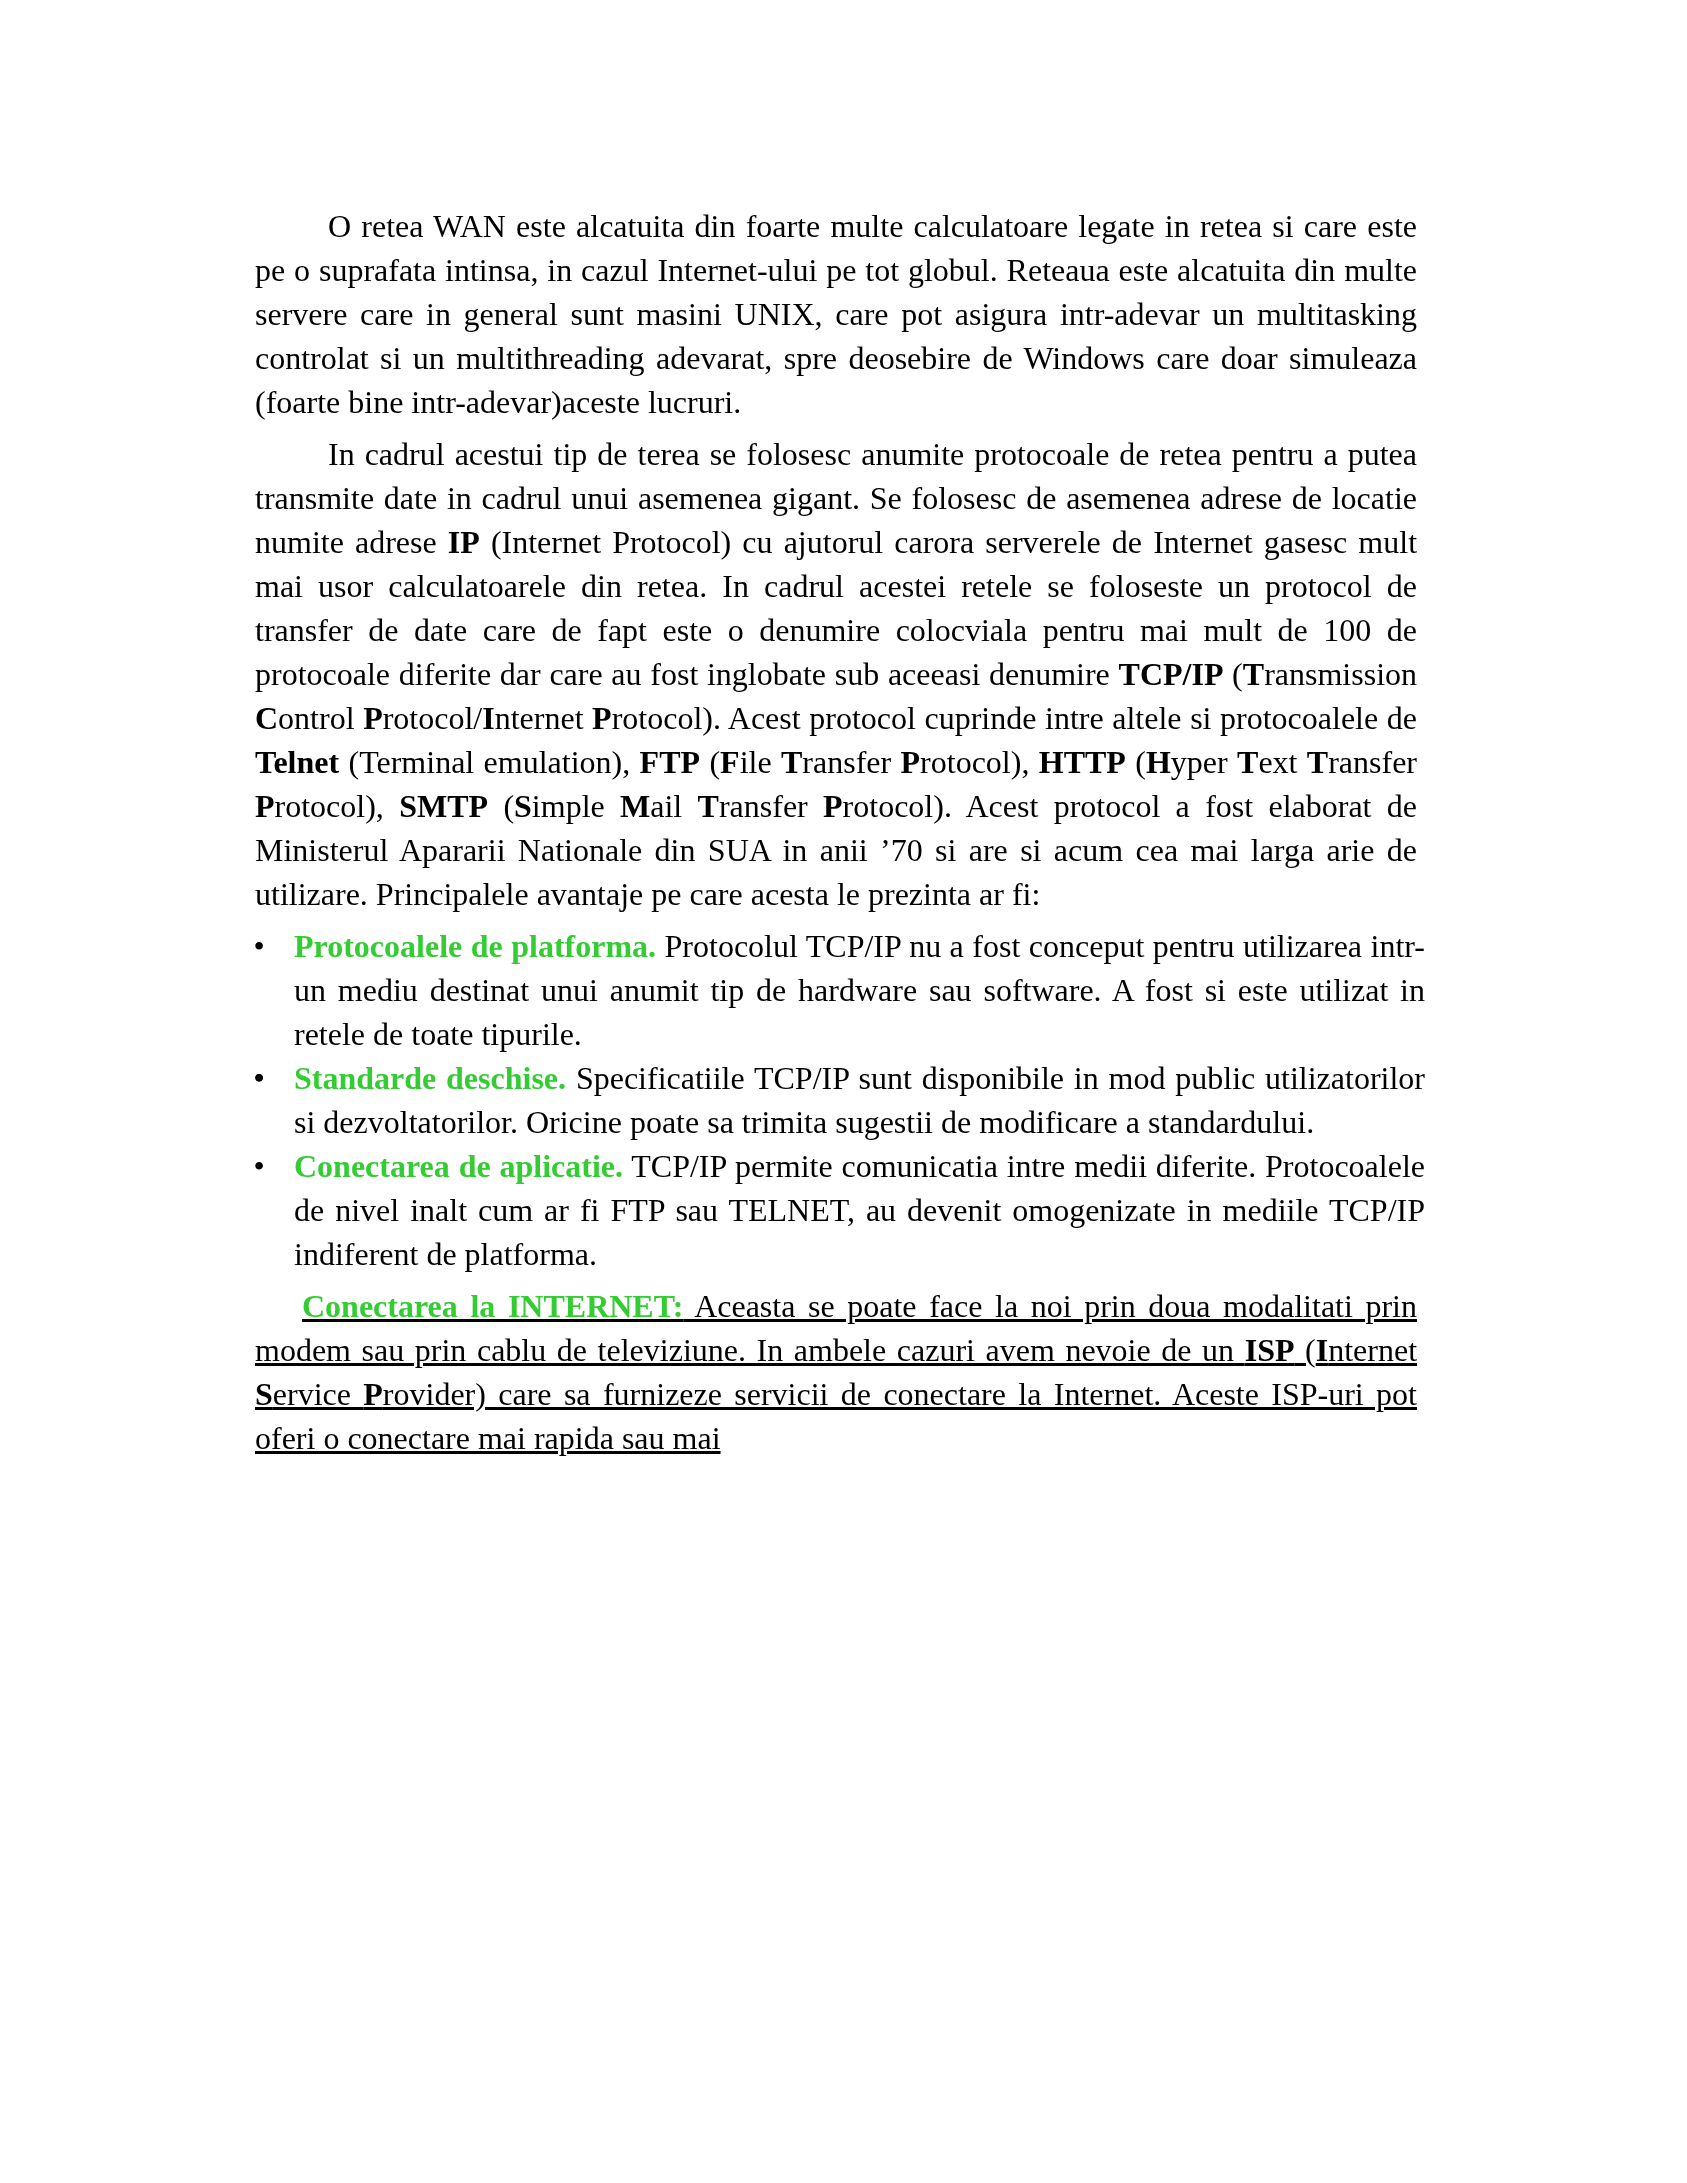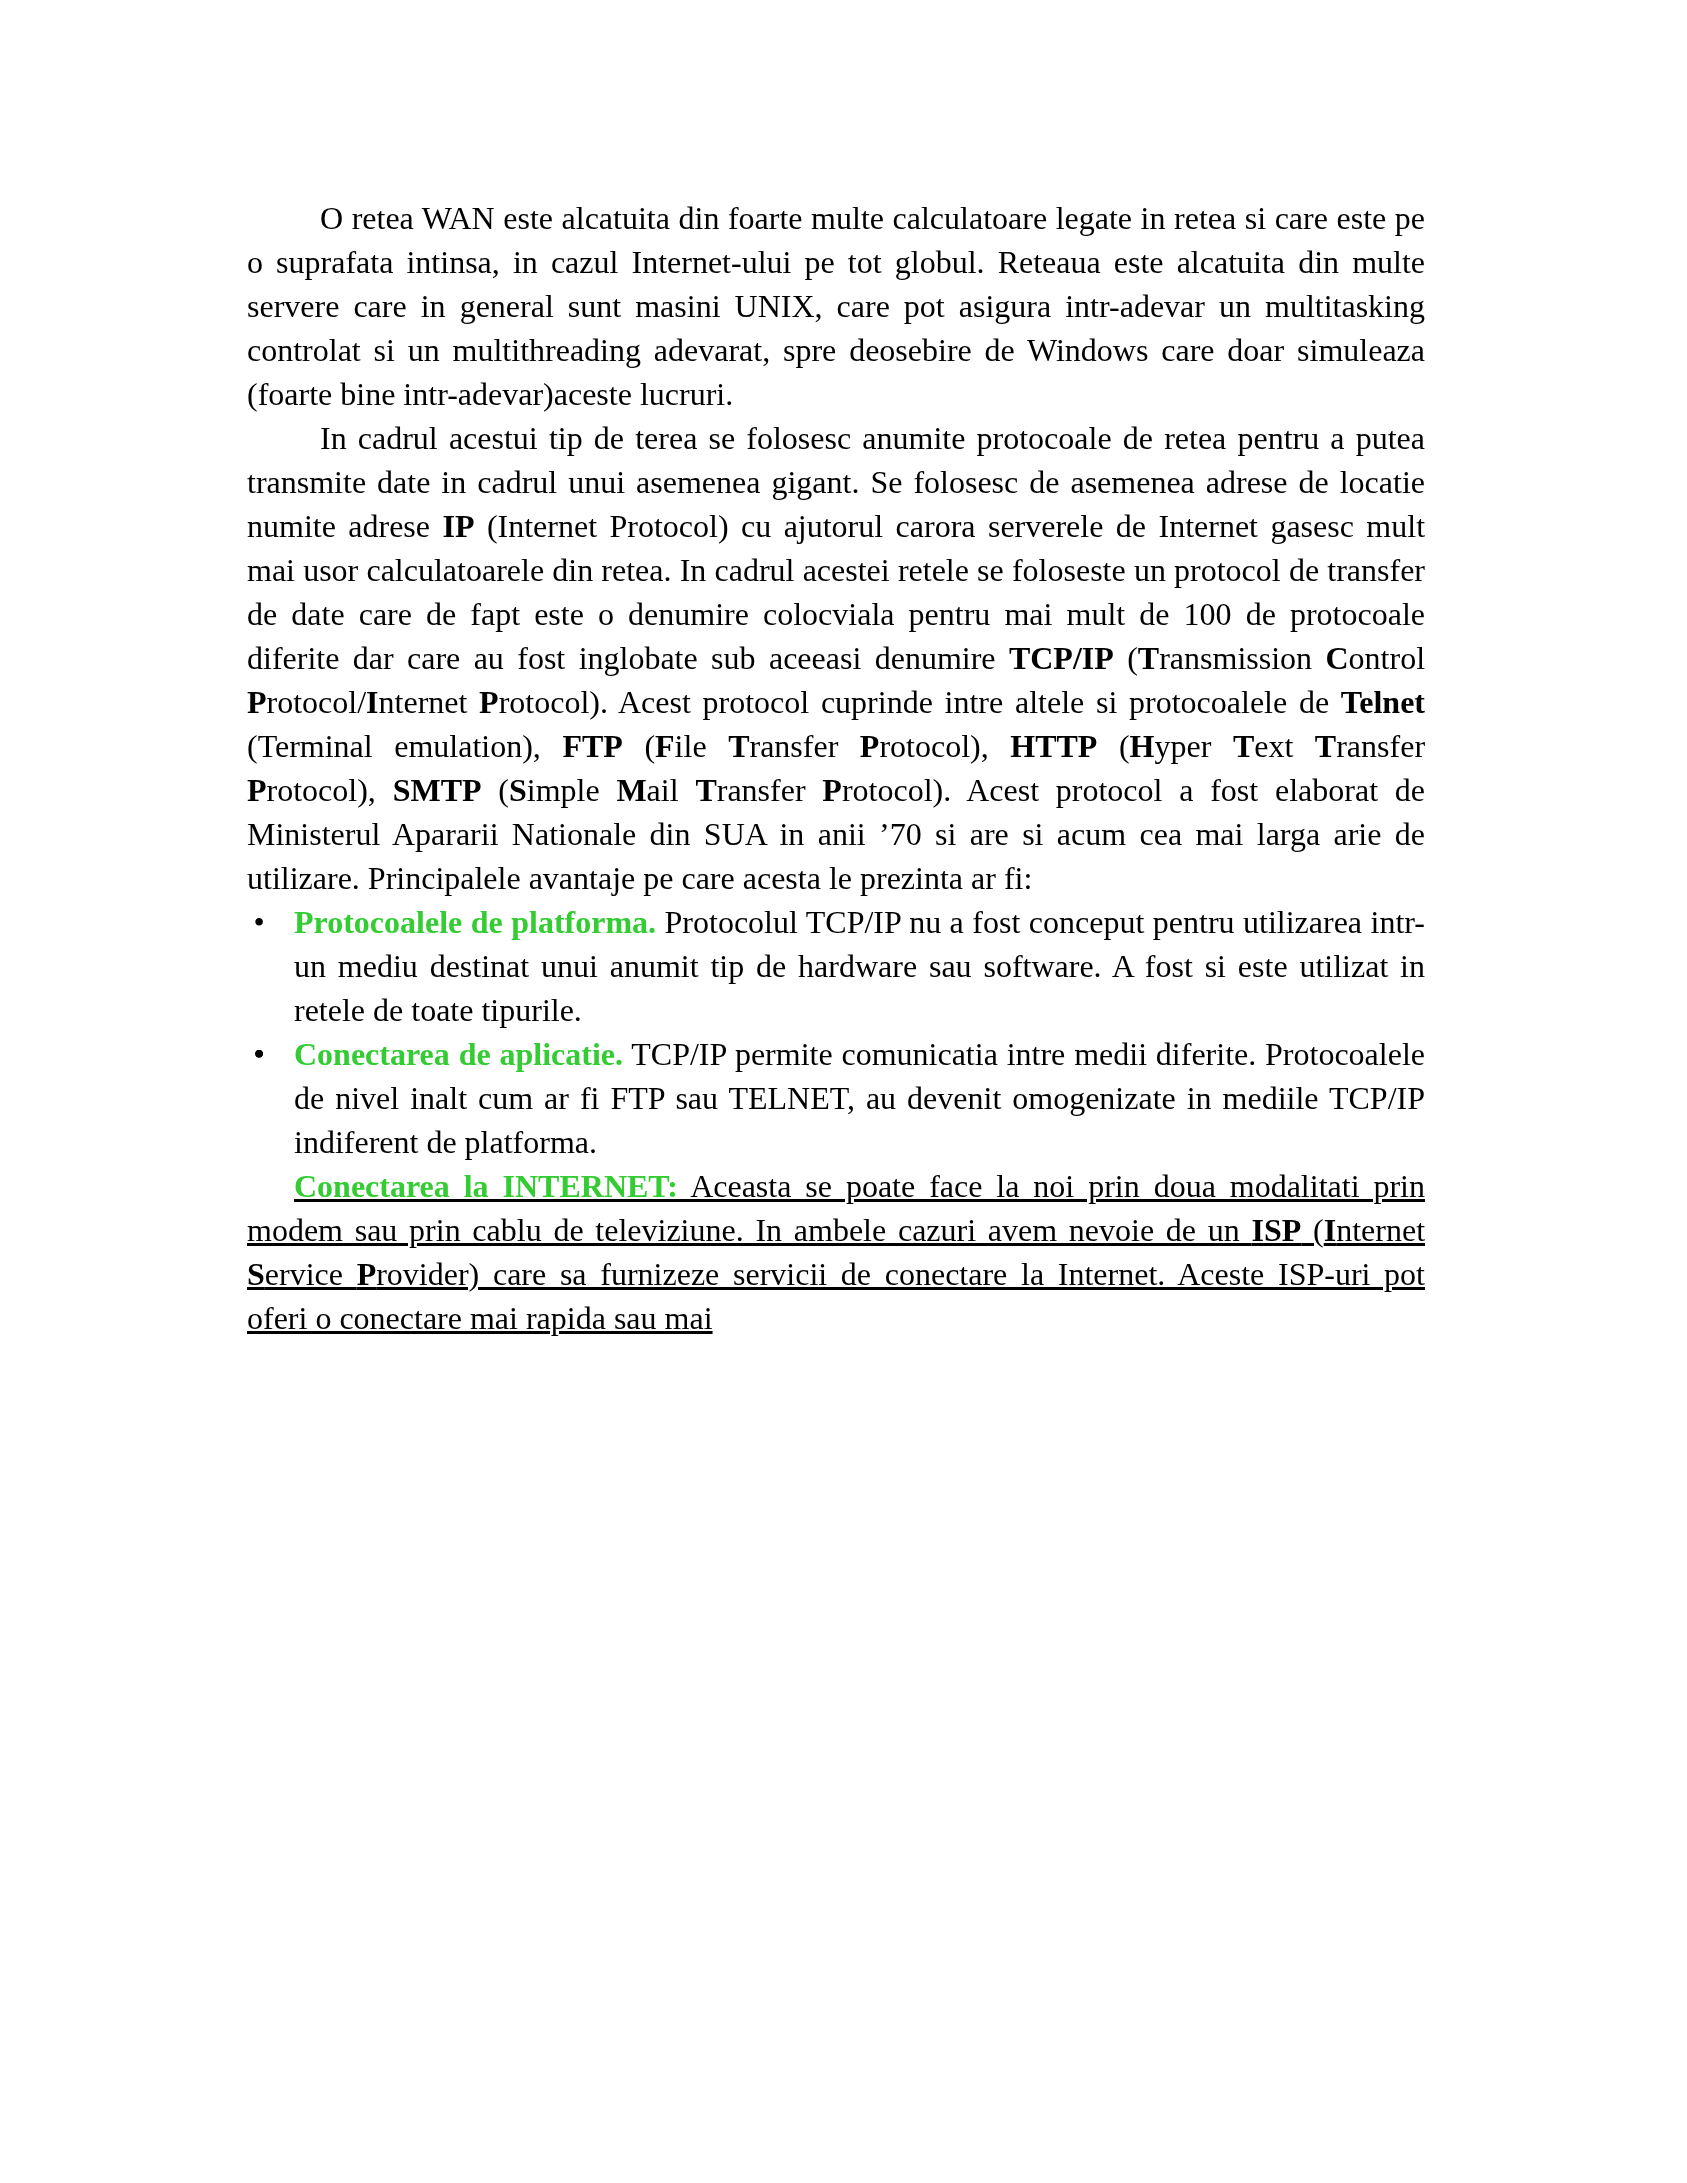--- a/index.html
+++ b/index.html
@@ -28,21 +28,21 @@
     font-size: 43px;
     line-height: 63px;
     color: var(--title-color, #0000f0);
   }
   .content {
     font-size: 32px;
     line-height: 44px;
     text-align: justify;
   }
   .para {
-    margin: 0;
+    margin: 8px;
   }
   .indent-lg { text-indent: 73px; }
   .indent-sm { text-indent: 47px; text-decoration: underline; }
   .b { font-weight: bold; }
   .i { }
   .g { font-weight: bold; color: var(--accent-green, #33cc33); }
   .bullet-item {
     position: relative;
     margin: 0;
     padding-left: 47px;
@@ -55,18 +55,18 @@
 </style>
 </head>
 <body>
 
 <div class="page">
   <div class="content">
       <p class="para indent-lg"><span>O retea WAN este alcatuita din foarte multe calculatoare legate in retea si care este pe o suprafata intinsa, in cazul Internet-ului pe tot globul. Reteaua este alcatuita din multe servere care in general sunt masini UNIX, care pot asigura intr-adevar un multitasking controlat si un multithreading adevarat, spre deosebire de Windows care doar simuleaza (foarte bine intr-adevar)aceste lucruri.</span></p>
       <p class="para indent-lg"><span>In cadrul acestui tip de terea se folosesc anumite protocoale de retea pentru a putea transmite date in cadrul unui asemenea gigant. Se folosesc de asemenea adrese de locatie numite adrese </span><span class="b">IP</span><span> (</span><span class="i">Internet Protocol</span><span>) cu ajutorul carora serverele de Internet gasesc mult mai usor calculatoarele din retea. In cadrul acestei retele se foloseste un protocol de transfer de date care de fapt este o denumire colocviala pentru mai mult de 100 de protocoale diferite dar care au fost inglobate sub aceeasi denumire </span><span class="b">TCP/IP</span><span> (</span><span class="b">T</span><span>ransmission </span><span class="b">C</span><span>ontrol </span><span class="b">P</span><span>rotocol/</span><span class="b">I</span><span>nternet </span><span class="b">P</span><span>rotocol). Acest protocol cuprinde intre altele si protocoalele de </span><span class="b">Telnet</span><span> (Terminal emulation), </span><span class="b">FTP</span><span> (</span><span class="b">F</span><span>ile </span><span class="b">T</span><span>ransfer </span><span class="b">P</span><span>rotocol), </span><span class="b">HTTP</span><span> (</span><span class="b">H</span><span>yper </span><span class="b">T</span><span>ext </span><span class="b">T</span><span>ransfer </span><span class="b">P</span><span>rotocol), </span><span class="b">SMTP</span><span> (</span><span class="b">S</span><span>imple </span><span class="b">M</span><span>ail </span><span class="b">T</span><span>ransfer </span><span class="b">P</span><span>rotocol). Acest protocol a fost elaborat de Ministerul Apararii Nationale din SUA in anii ’70 si are si acum cea mai larga arie de utilizare. Principalele avantaje pe care acesta le prezinta ar fi:</span></p>
       <div class="bullet-item"><span class="bullet-marker">•</span><span><span class="g">Protocoalele de platforma.</span><span> Protocolul TCP/IP nu a fost conceput pentru utilizarea intr-un mediu destinat unui anumit tip de hardware sau software. A fost si este utilizat in retele de toate tipurile.</span></span></div>
       <div class="bullet-item"><span class="bullet-marker">•</span></div>
-      <div class="bullet-item"><span class="bullet-marker">•</span></div>
+      <div class="bullet-item"><span class="bullet-marker">•</span><span><span class="g">Standarde deschise.</span><span> Specificatiile TCP/IP sunt disponibile in mod public utilizatorilor si dezvoltatorilor. Oricine poate sa trimita sugestii de modificare a standardului.</span></span></div>
       <div class="bullet-item"><span class="bullet-marker">•</span><span><span class="g">Conectarea de aplicatie.</span><span> TCP/IP permite comunicatia intre medii diferite. Protocoalele de nivel inalt cum ar fi FTP sau TELNET, au devenit omogenizate in mediile TCP/IP indiferent de platforma.</span></span></div>
       <p class="para indent-sm"><span class="g">Conectarea la INTERNET:</span><span> Aceasta se poate face la noi prin doua modalitati prin modem sau prin cablu de televiziune. In ambele cazuri avem nevoie de un </span><span class="b">ISP</span><span> (</span><span class="b">I</span><span>nternet </span><span class="b">S</span><span>ervice </span><span class="b">P</span><span>rovider) care sa furnizeze servicii de conectare la Internet. Aceste ISP-uri pot oferi o conectare mai rapida sau mai</span></p>
     </div>
 </div>
 
 
 </body></html>

